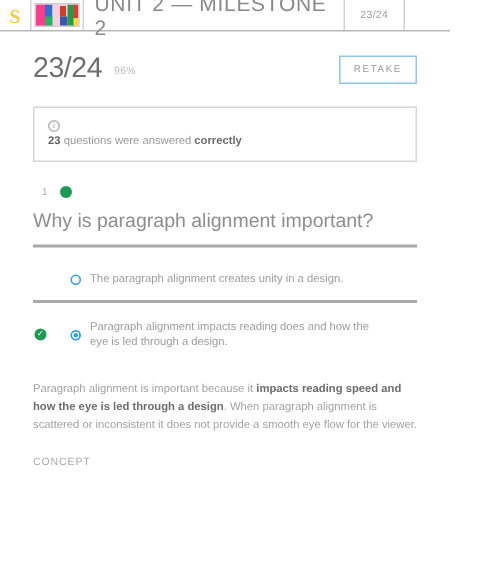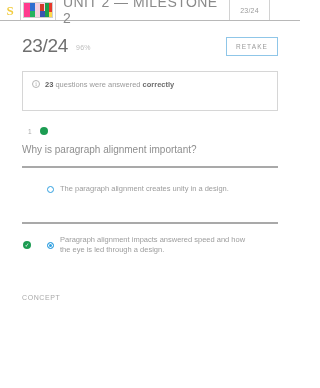--- a/index.html
+++ b/index.html
@@ -107,23 +107,24 @@
     font-size: 6.5px;
     letter-spacing: 1.1px;
     padding: 5px 9px;
     cursor: pointer;
     font-family: "Liberation Sans", sans-serif;
   }
 
   .info-box {
     margin-top: 10px;
     border: 1px solid #d6d6d6;
-    padding: 7px 9px 20px 9px;
+    padding: 7px 9px 8px 9px;
     display: flex;
     align-items: flex-start;
+    flex-direction: column;
   }
   .info-icon {
     width: 8px; height: 8px;
     border: 1px solid #b5b5b5;
     border-radius: 50%;
     color: #a8a8a8;
     font-size: 6px;
     line-height: 7px;
     text-align: center;
     flex: 0 0 auto;
@@ -146,30 +147,30 @@
     margin-top: 16px;
     padding-left: 6px;
   }
   .q-num { font-size: 6.5px; color: #a9a9a9; width: 12px; }
   .q-dot {
     width: 8px; height: 8px; border-radius: 50%;
     background: #1c9c52;
   }
   .q-text {
     margin-top: 9px;
-    font-size: 10px;
+    font-size: 13px;
     color: #8e8e8e;
     line-height: 11px;
   }
 
   .options { margin-top: 11px; }
   .option {
     position: relative;
     border-top: 2px solid #a9a9a9;
-    padding: 7px 0 19px 0;
+    padding: 7px 0 0 0;
     min-height: 36px;
   }
   .option .row { display: flex; align-items: center; min-height: 28px; }
   .opt-check {
     width: 18px; flex: 0 0 auto;
     display: flex; align-items: center; justify-content: flex-start;
     padding-left: 1px;
   }
   .check-badge {
     width: 8px; height: 8px; border-radius: 50%;
@@ -285,27 +286,28 @@
 
 
     <div class="option">
       <div class="row">
         <div class="opt-check">
           <span class="check-badge">✓</span>
         </div>
         <div class="opt-radio">
           <span class="radio filled"></span>
         </div>
-        <div class="opt-text">Paragraph alignment impacts answered speed and how the eye is led through a design.</div>
+        <div class="opt-text">Paragraph alignment impacts reading does and how the eye is led through a design.</div>
       </div>
     </div>
 
   </div>
 
   <div class="rationale">
+    <div class="rationale-body"><span>Paragraph alignment is important because it </span><b>impacts reading speed and how the eye is led through a design</b><span>. When paragraph alignment is scattered or inconsistent it does not provide a smooth eye flow for the viewer.</span></div>
   </div>
 
   <div class="concept">
     <div class="concept-label">CONCEPT</div>
 
   </div>
 
 </div>
 
 </body></html>

